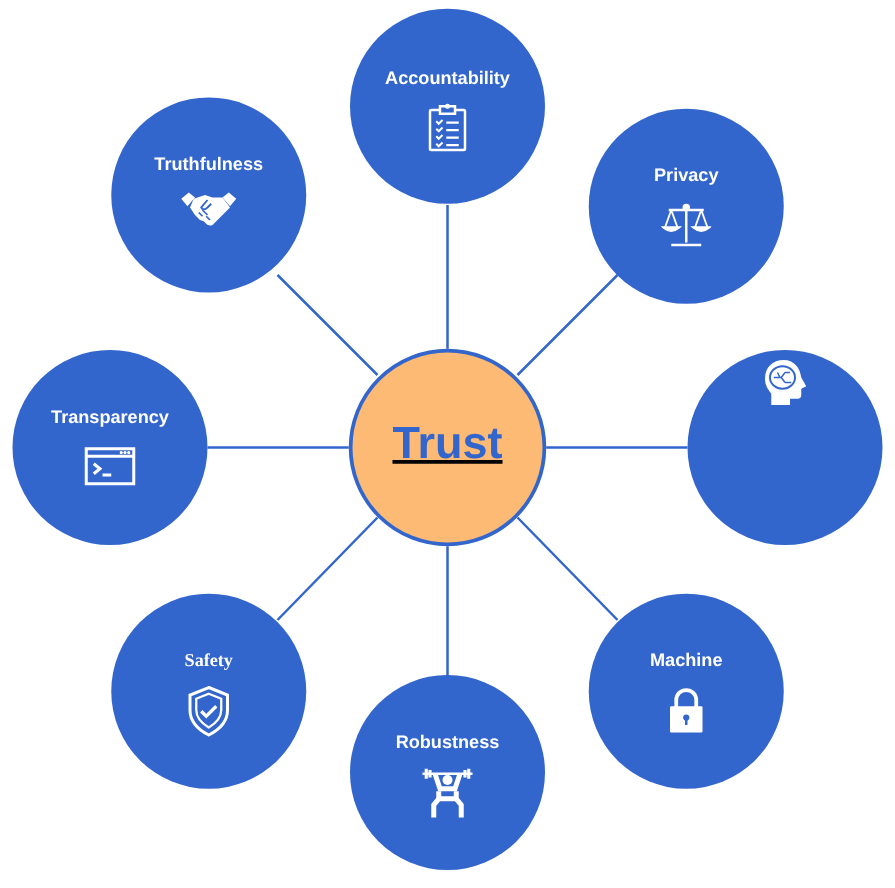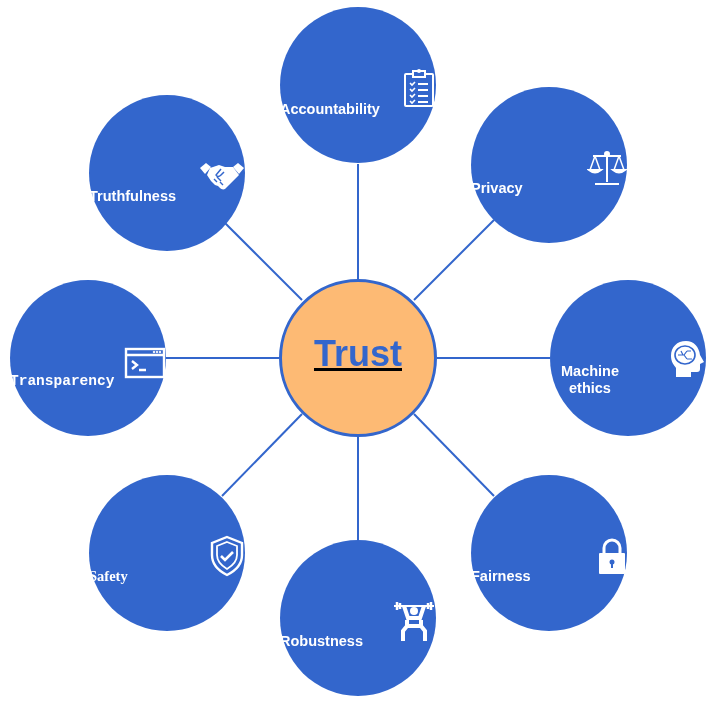--- a/index.html
+++ b/index.html
@@ -1,18 +1,18 @@
 <!DOCTYPE html>
 <html><head>
 <meta charset="utf-8">
 <style>
   html,body{margin:0;padding:0;background:#fff;}
   body{width:716px;height:710px;position:relative;overflow:hidden;font-family:"Liberation Sans",sans-serif;}
   svg.lines{position:absolute;left:0;top:0;}
-  .node{position:absolute;width:156px;height:156px;border-radius:50%;background:#3366CC;color:#fff;display:flex;flex-direction:row;align-items:center;box-sizing:border-box;justify-content:space-between;}
+  .node{position:absolute;width:156px;height:156px;border-radius:50%;background:#3366CC;color:#fff;display:flex;flex-direction:column;align-items:center;box-sizing:border-box;}
   .node .label{font-weight:bold;font-size:14.5px;text-align:center;line-height:17px;margin-top:46px;}
   .node .icon{margin-top:10px;}
   .center{position:absolute;left:279px;top:279px;width:158px;height:158px;border-radius:50%;background:#fdba74;border:3px solid #3366CC;box-sizing:border-box;display:flex;align-items:center;justify-content:center;text-decoration:underline;}
   .center .title{color:#3366CC;font-weight:bold;font-size:36px;margin-top:-8px;}
 </style>
 </head>
 <body>
 
 <svg class="lines" width="716" height="710">
   <g stroke="#3366CC" stroke-width="2">
@@ -50,32 +50,31 @@
     <svg width="40" height="40" viewBox="0 0 40 40" fill="none" stroke="#fff" stroke-width="2">
       <path d="M20 4v30M8 36h24M6 8h28"></path>
       <circle cx="20" cy="6" r="2" fill="#fff"></circle>
       <path d="M8 8l-5 14M8 8l5 14M32 8l-5 14M32 8l5 14" stroke-width="1.5"></path>
       <path d="M2 22q6 5 12 0z M26 22q6 5 12 0z" fill="#fff"></path>
     </svg>
   </div>
 </div>
 
 <div class="node" style="left:550px;top:280px;">
-  <div class="label" style="margin-top:44px;width:80px;">Machine ethics</div>
   <div class="icon" style="margin-top:6px;">
     <svg width="38" height="40" viewBox="0 0 38 40">
       <path d="M18 2C9 2 3 8 3 17c0 6 3 9 5 12v9h15v-5h6c2 0 3-1 3-3v-5l4-2-4-7C31 8 26 2 18 2z" fill="#fff"></path>
       <ellipse cx="17" cy="16" rx="10" ry="9" fill="none" stroke="#3366CC" stroke-width="1.6"></ellipse>
       <path d="M10 16h6l3-4M16 16l3 4M19 12h4M19 20h5M13 12l2 4" stroke="#3366CC" stroke-width="1.2" fill="none"></path>
     </svg>
   </div>
 </div>
 
 <div class="node" style="left:471px;top:475px;">
-  <div class="label">Fairness</div>
+  <div class="label">Machine</div>
   <div class="icon">
     <svg width="30" height="40" viewBox="0 0 30 40">
       <path d="M7 18v-6a8 8 0 0 1 16 0v6" fill="none" stroke="#fff" stroke-width="3"></path>
       <rect x="2" y="17" width="26" height="21" rx="1" fill="#fff"></rect>
       <circle cx="15" cy="26" r="2.5" fill="#3366CC"></circle>
       <rect x="14" y="27" width="2" height="5" fill="#3366CC"></rect>
     </svg>
   </div>
 </div>
 
@@ -96,35 +95,35 @@
   <div class="label">Safety</div>
   <div class="icon">
     <svg width="36" height="42" viewBox="0 0 36 42" fill="none" stroke="#fff" stroke-width="2.4">
       <path d="M18 2l15 6v12c0 10-7 16-15 20C10 36 3 30 3 20V8z"></path>
       <path d="M18 7l10 4v9c0 7-5 11-10 14C13 31 8 27 8 20v-9z" stroke-width="1.8"></path>
       <path d="M12 21l4 4 8-8" stroke-width="2.6"></path>
     </svg>
   </div>
 </div>
 
-<div class="node" style="left:10px;top:280px;font-family:Liberation Mono, monospace;">
+<div class="node" style="left:10px;top:280px;">
   <div class="label">Transparency</div>
   <div class="icon" style="margin-top:14px;">
     <svg width="42" height="32" viewBox="0 0 42 32" fill="none" stroke="#fff" stroke-width="2.4">
       <rect x="2" y="2" width="38" height="28"></rect>
       <path d="M2 8h38"></path>
       <circle cx="30" cy="5" r="0.8" fill="#fff" stroke-width="1"></circle>
       <circle cx="33" cy="5" r="0.8" fill="#fff" stroke-width="1"></circle>
       <circle cx="36" cy="5" r="0.8" fill="#fff" stroke-width="1"></circle>
       <path d="M8 14l5 4-5 4M15 23h7"></path>
     </svg>
   </div>
 </div>
 
-<div class="node" style="left:89px;top:95px;">
+<div class="node" style="left:89px;top:78px;">
   <div class="label">Truthfulness</div>
   <div class="icon">
     <svg width="46" height="32" viewBox="0 0 46 32">
       <path d="M1 8l6-5 5 4-6 7z" fill="#fff"></path>
       <path d="M45 8l-6-5-5 4 6 7z" fill="#fff"></path>
       <path d="M11 8l9-3 6 2 8 0 6 8-10 10-4 4c-2 1-4 0-5-1l-2-2-3-1-4-4-4-6z" fill="#fff"></path>
       <path d="M22 9l-5 6c1 2 3 2 5 0l3-3" fill="none" stroke="#3366CC" stroke-width="1.5"></path>
       <path d="M15 19l3 3M18 17l4 4M21 22l3 3" stroke="#3366CC" stroke-width="1.4"></path>
     </svg>
   </div>

